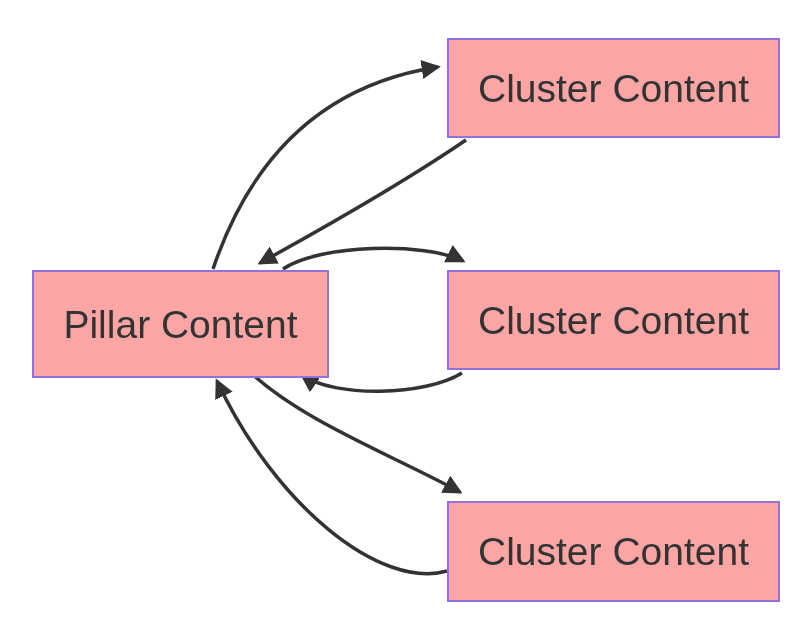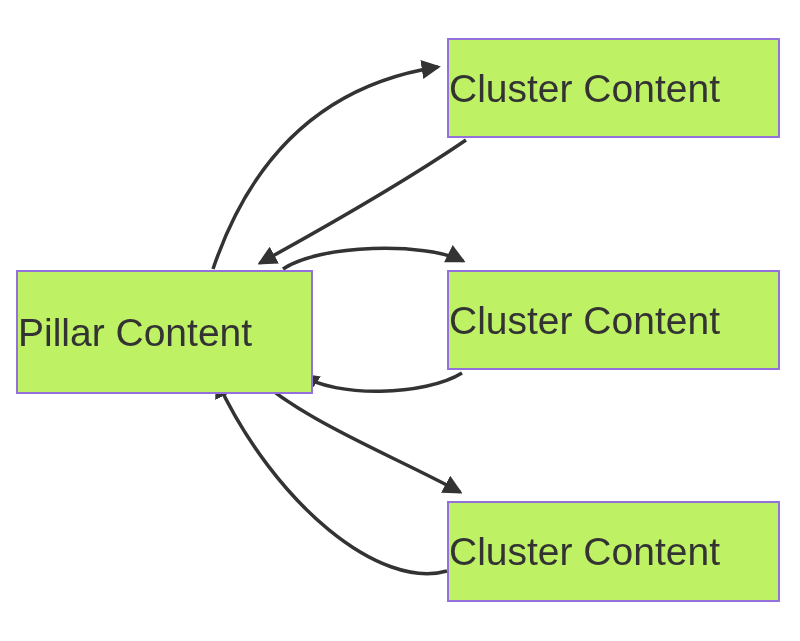--- a/index.html
+++ b/index.html
@@ -23,32 +23,33 @@
     height: 641px;
   }
   .edges-layer path.edge {
     fill: none;
     stroke: #333333;
     stroke-width: 3.5px;
   }
   .node {
     position: absolute;
     box-sizing: border-box;
-    background: #bef264;
+    background: #fca5a5;
     border: 2.5px solid #9370DB;
     display: flex;
     align-items: center;
+    justify-content: center;
   }
   .node-label {
     color: #333333;
     font-size: 39px;
     line-height: 1;
     white-space: nowrap;
   }
-  .node-pillar   { left: 16px;  top: 270px; width: 297px; height: 124px; }
+  .node-pillar   { left: 32px;  top: 270px; width: 297px; height: 108px; }
   .node-cluster1 { left: 447px; top: 38px;  width: 333px; height: 100px; }
   .node-cluster2 { left: 447px; top: 270px; width: 333px; height: 100px; }
   .node-cluster3 { left: 447px; top: 501px; width: 333px; height: 101px; }
 </style>
 </head>
 <body>
 
 <div class="canvas">
 
   <svg class="edges-layer" viewBox="0 0 800 641" xmlns="http://www.w3.org/2000/svg">

